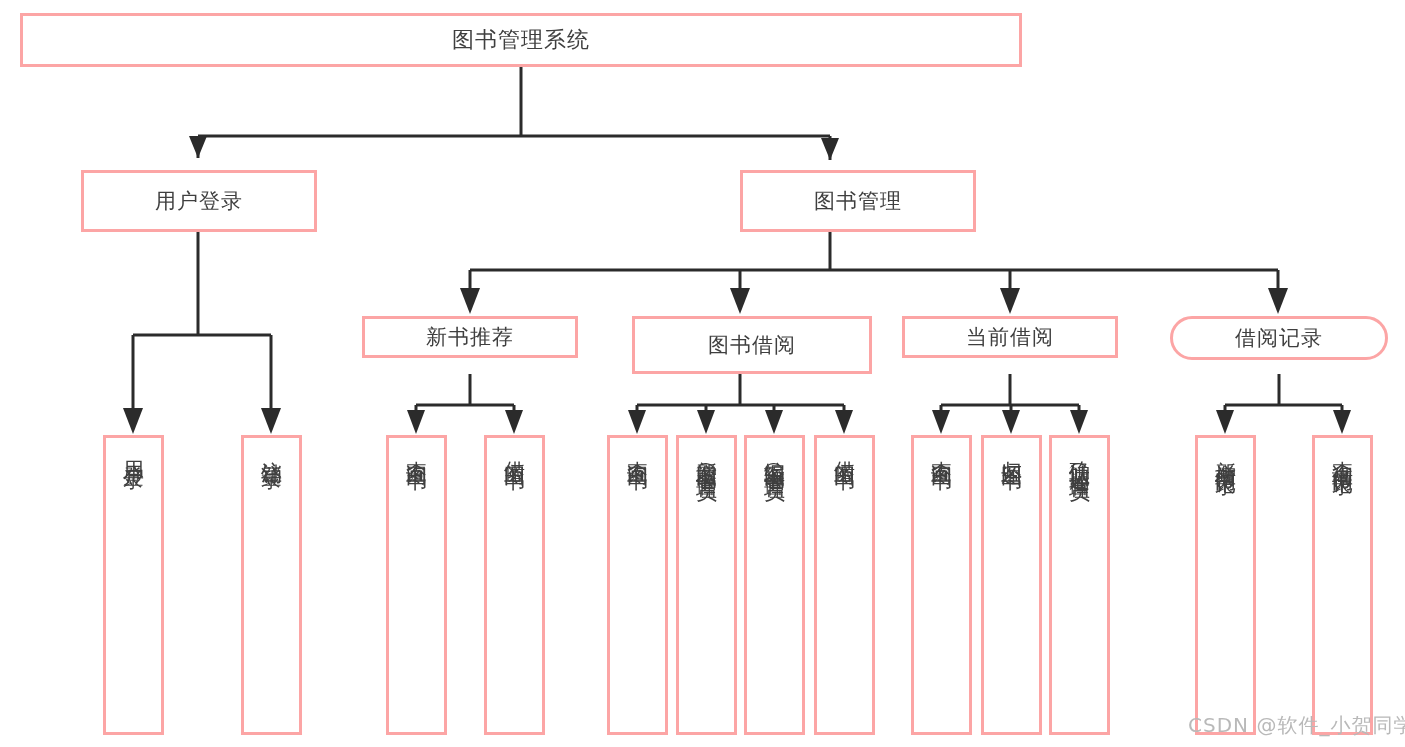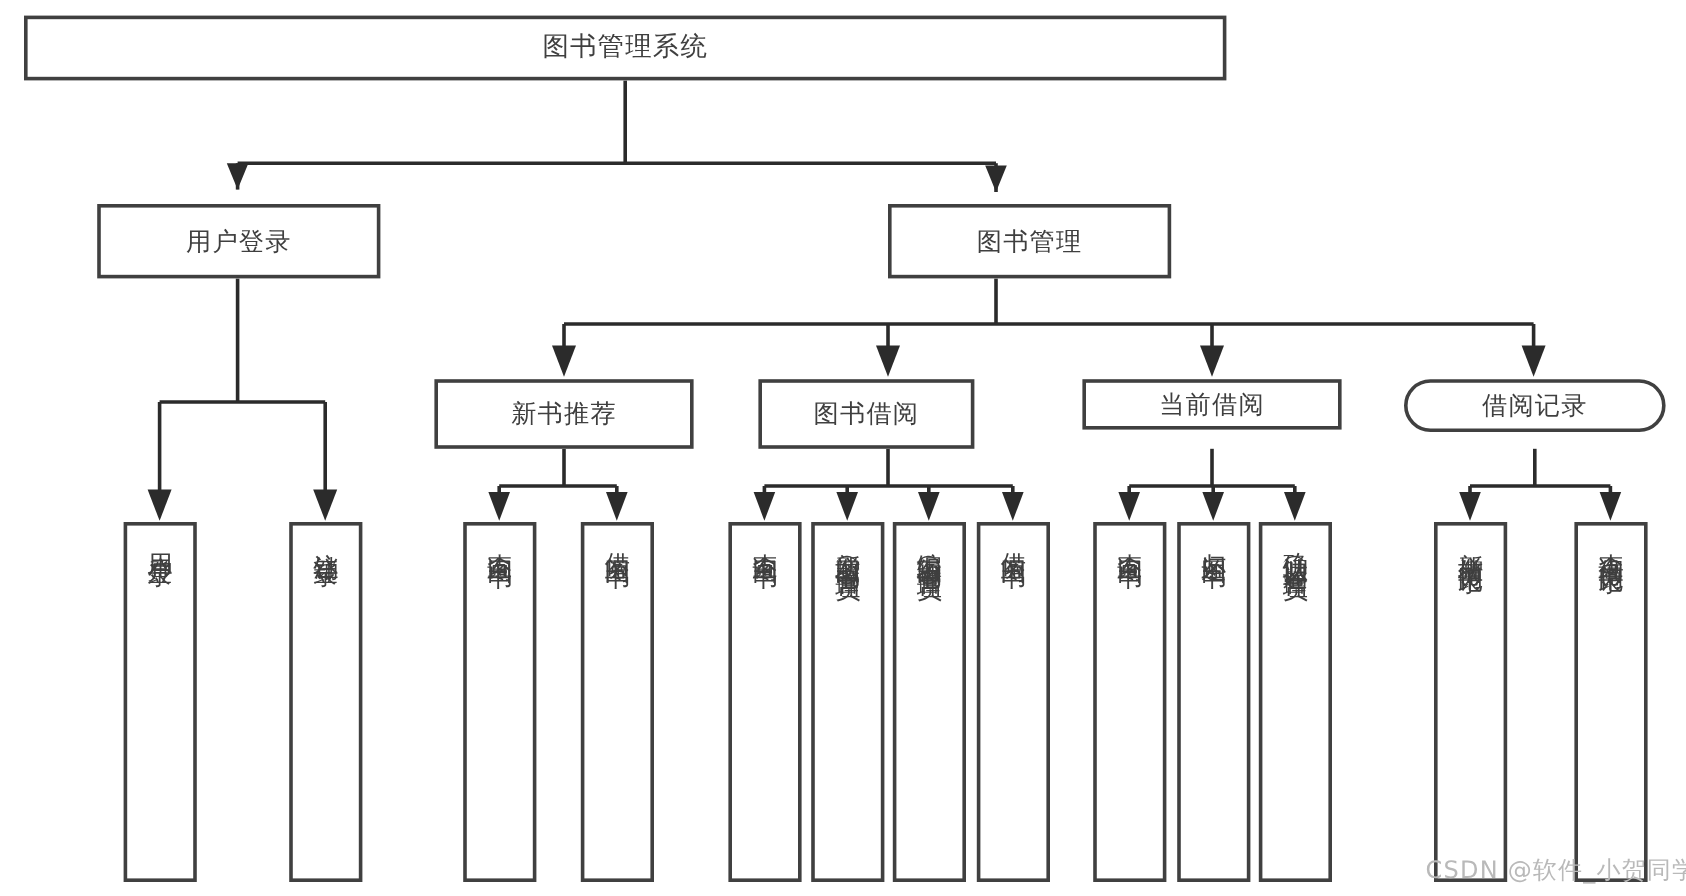--- a/index.html
+++ b/index.html
@@ -9,21 +9,21 @@
     font-family:"DejaVu Sans","Liberation Sans",sans-serif;
     overflow:hidden;
   }
   #canvas{position:relative;width:1405px;height:747px;}
   svg.lines{position:absolute;left:0;top:0;width:1405px;height:747px;pointer-events:none;}
 
   .node{
     position:absolute;
     box-sizing:border-box;
     background:#ffffff;
-    border:3px solid #404040;
+    border:3px solid #fca5a5;
     display:flex;
     align-items:center;
     justify-content:center;
     color:#3b3b3b;
     z-index:2;
   }
   .node .label{
     font-size:21px;
     letter-spacing:1px;
     line-height:1.25;
@@ -130,24 +130,24 @@
     <span class="label">图书管理系统</span>
   </div>
 
   <div class="node" style="left:81px;top:170px;width:236px;height:62px;">
     <span class="label">用户登录</span>
   </div>
   <div class="node" style="left:740px;top:170px;width:236px;height:62px;">
     <span class="label">图书管理</span>
   </div>
 
-  <div class="node" style="left:362px;top:316px;width:216px;height:58px;">
+  <div class="node" style="left:362px;top:316px;width:216px;height:42px;">
     <span class="label">新书推荐</span>
   </div>
-  <div class="node" style="left:632px;top:316px;width:180px;height:58px;">
+  <div class="node" style="left:632px;top:316px;width:240px;height:58px;">
     <span class="label">图书借阅</span>
   </div>
   <div class="node" style="left:902px;top:316px;width:216px;height:42px;">
     <span class="label">当前借阅</span>
   </div>
   <div class="node" style="left:1170px;top:316px;width:218px;height:44px;border-radius:22px;">
     <span class="label">借阅记录</span>
   </div>
 
   <div class="node leaf" style="left:103px;top:435px;width:61px;height:300px;">

